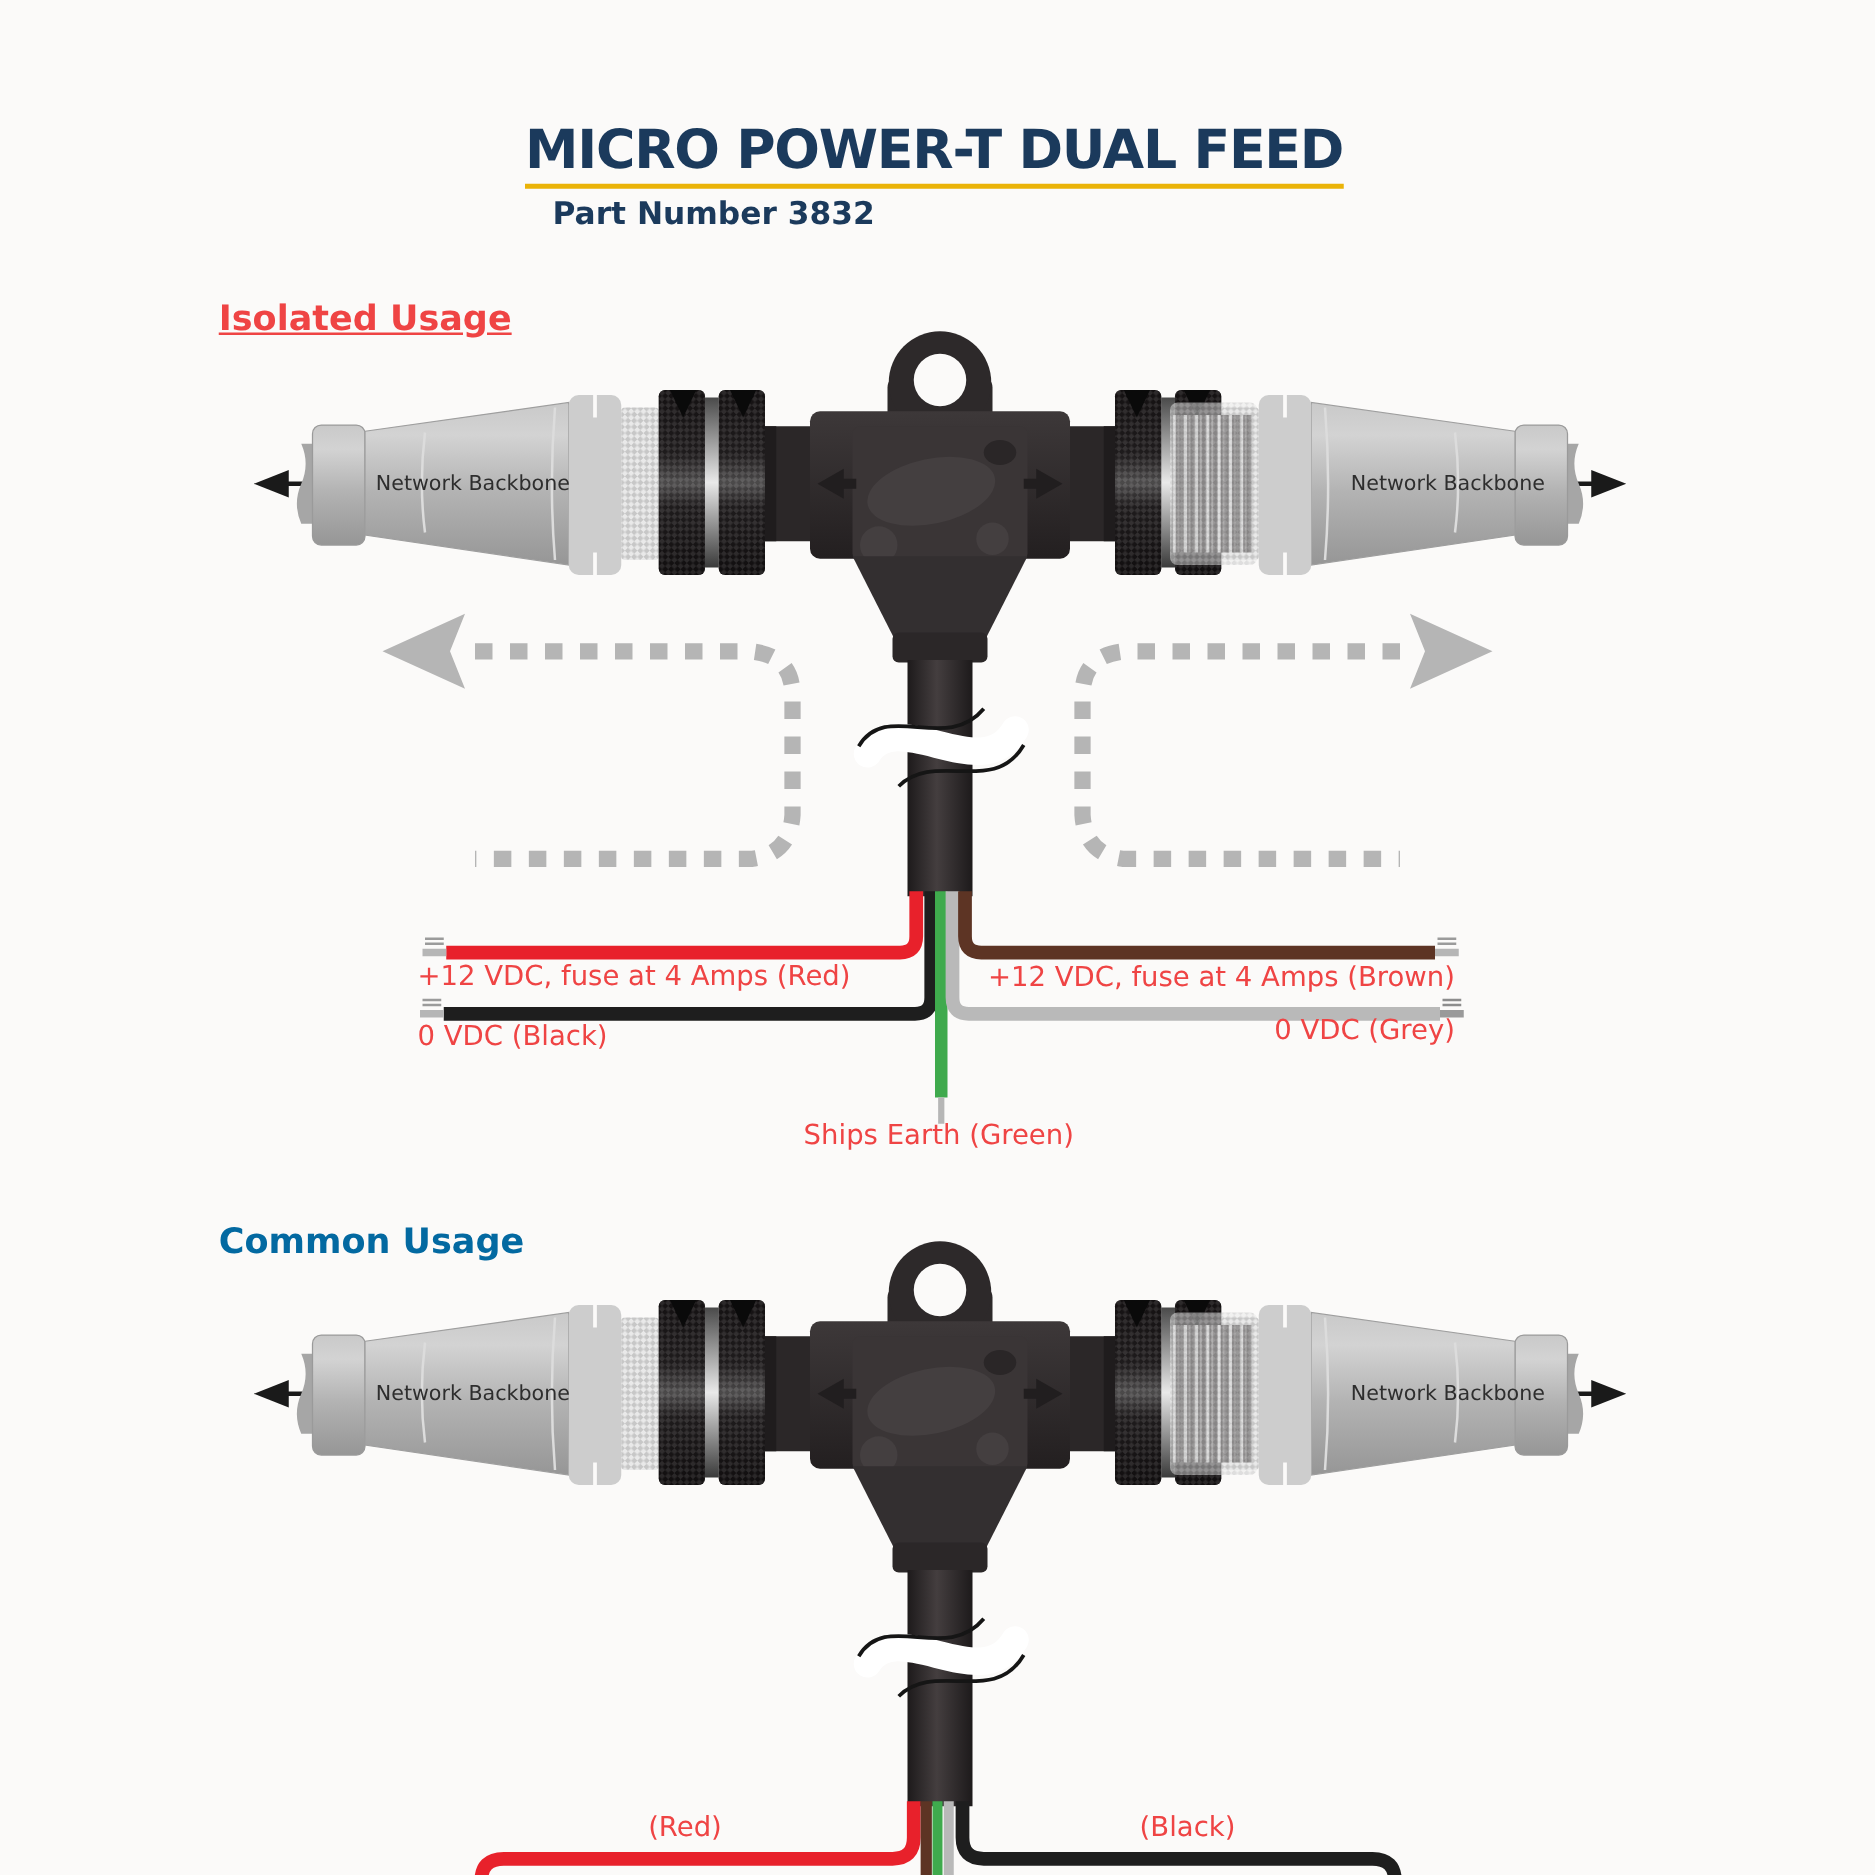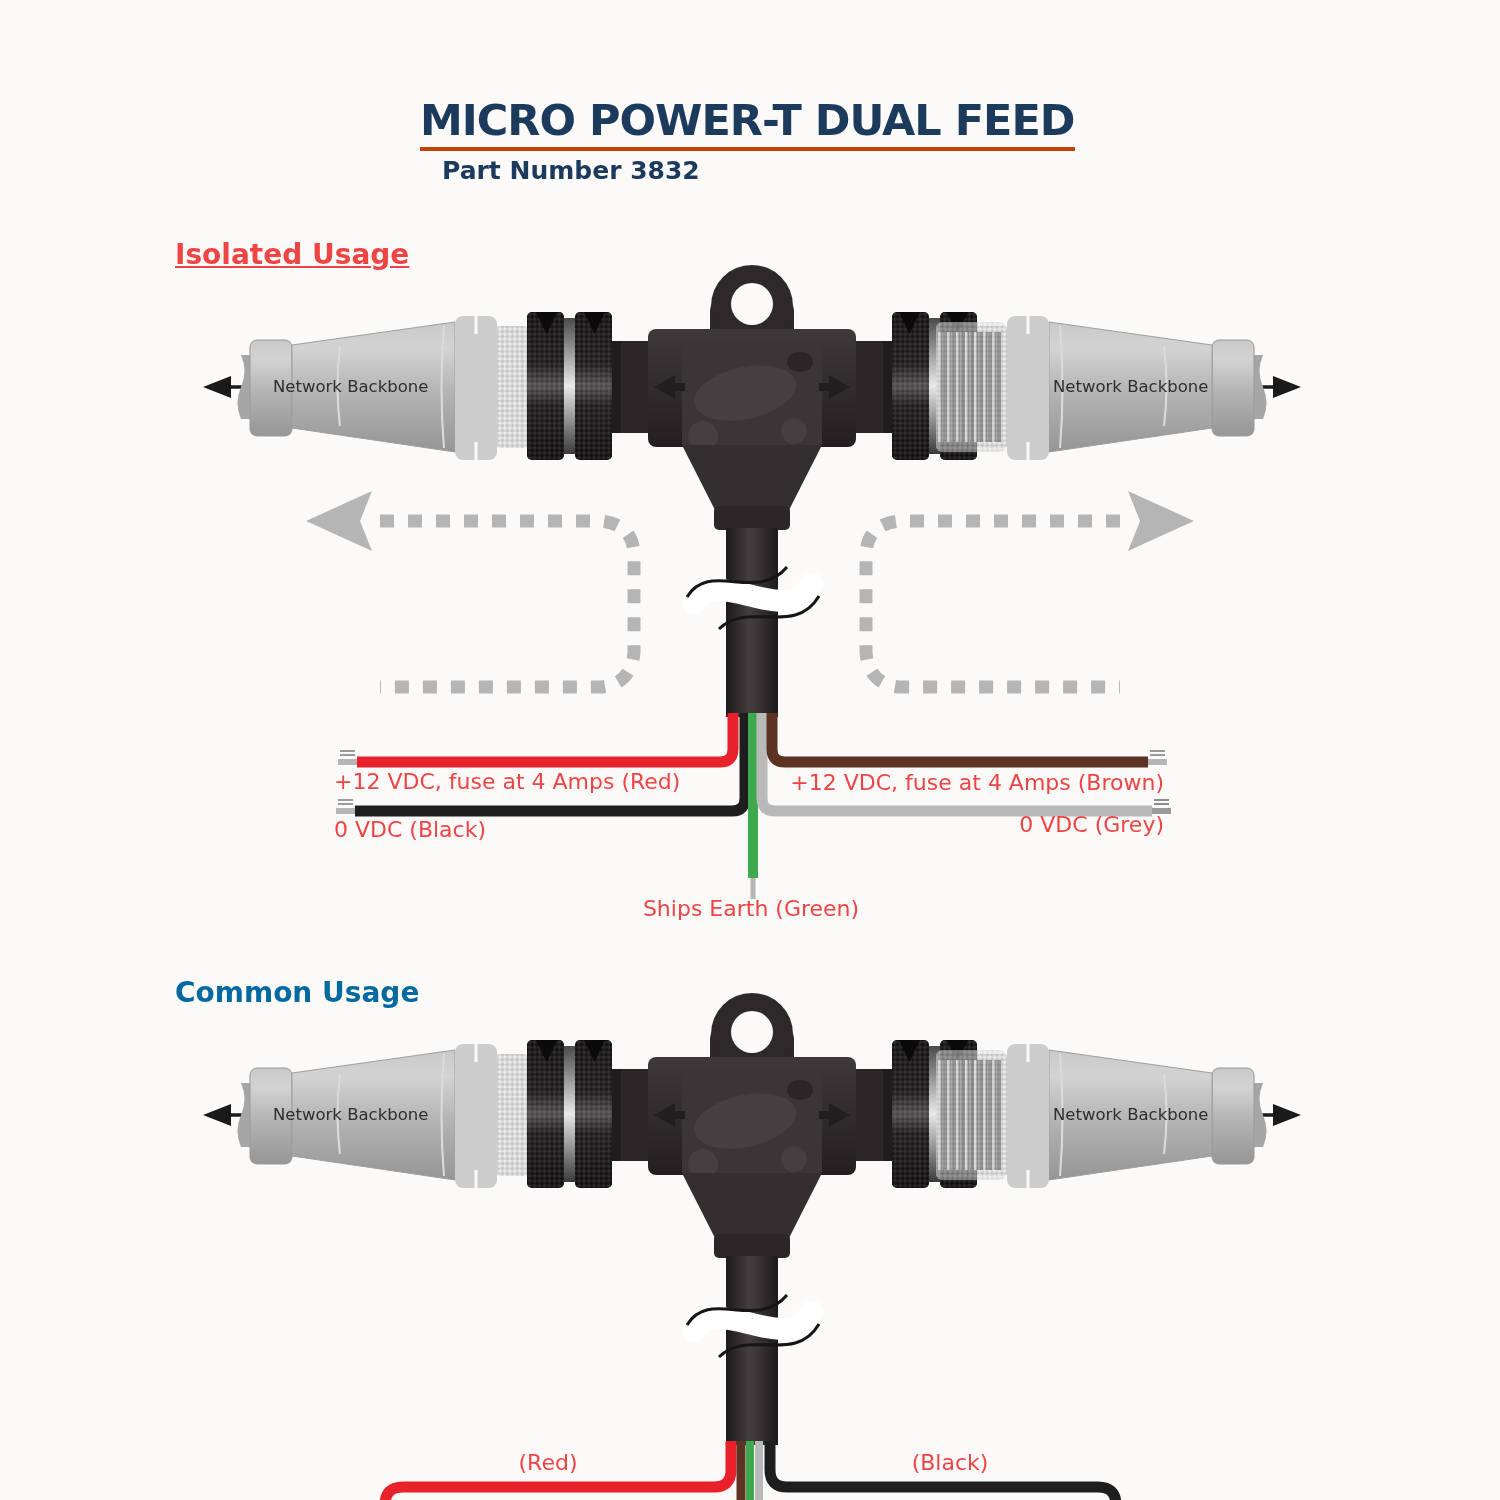--- a/index.html
+++ b/index.html
@@ -1,24 +1,24 @@
 <!DOCTYPE html>
 <html><head>
 <meta charset="utf-8">
 <style>
   html,body{margin:0;padding:0;}
   body{background:#ffffff;font-family:"DejaVu Sans","Liberation Sans",sans-serif;}
   .canvas{position:relative;width:1500px;height:1500px;background:#fbfaf9;overflow:hidden;}
   .abs{position:absolute;}
   .title{font-size:43px;font-weight:bold;letter-spacing:-1px;color:#1b3a5c;
-         border-bottom:4px solid #c2410c;padding-bottom:4px;display:inline-block;line-height:1.05;}
+         border-bottom:4px solid #eab308;padding-bottom:4px;display:inline-block;line-height:1.05;}
   .subtitle{font-size:25px;font-weight:bold;color:#1b3a5c;margin-left:20px;}
   .section-heading{font-size:28px;font-weight:bold;color:#1b3a5c;}
   .wire-label{font-size:22px;color:#ef4444;white-space:nowrap;}
-  .backbone-label{font-size:16.5px;color:#2e2e2e;text-align:left;width:170px;white-space:nowrap;}
+  .backbone-label{font-size:16.5px;color:#2e2e2e;text-align:right;width:170px;white-space:nowrap;margin-left:13px;}
   .center{text-align:center;}
   .right{text-align:left;}
   svg{display:block;}
 </style>
 </head>
 <body>
 
 <div class="canvas">
 
   <svg class="abs" style="left:0;top:0" width="1500" height="1500" viewBox="0 0 1500 1500">

